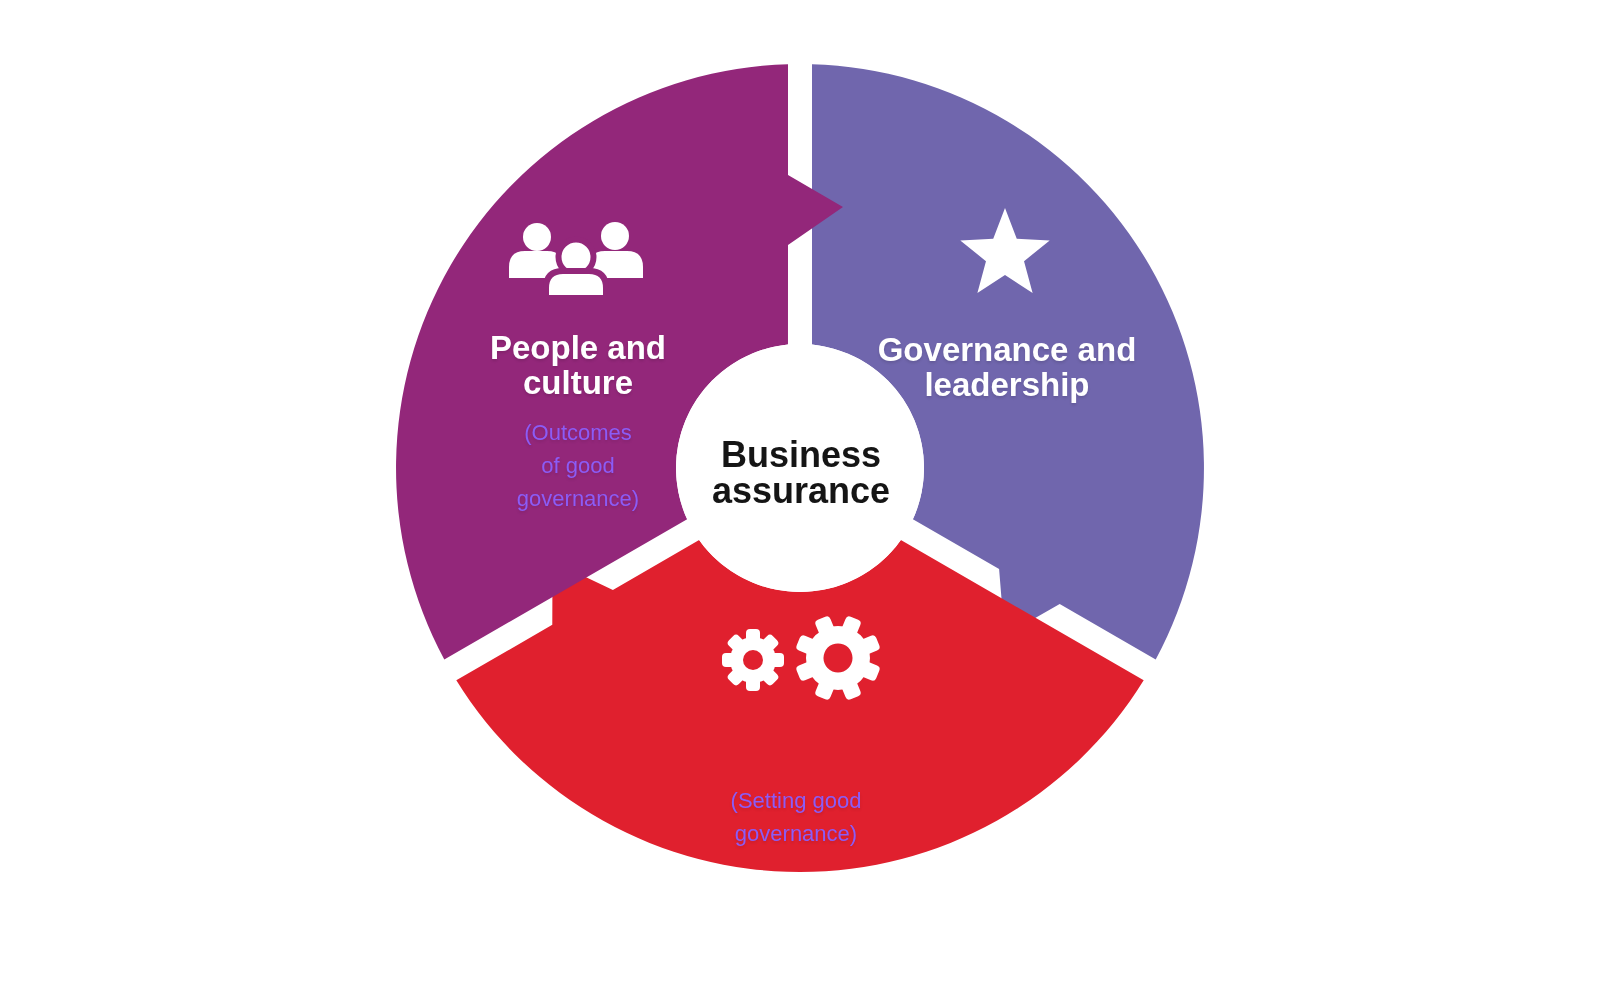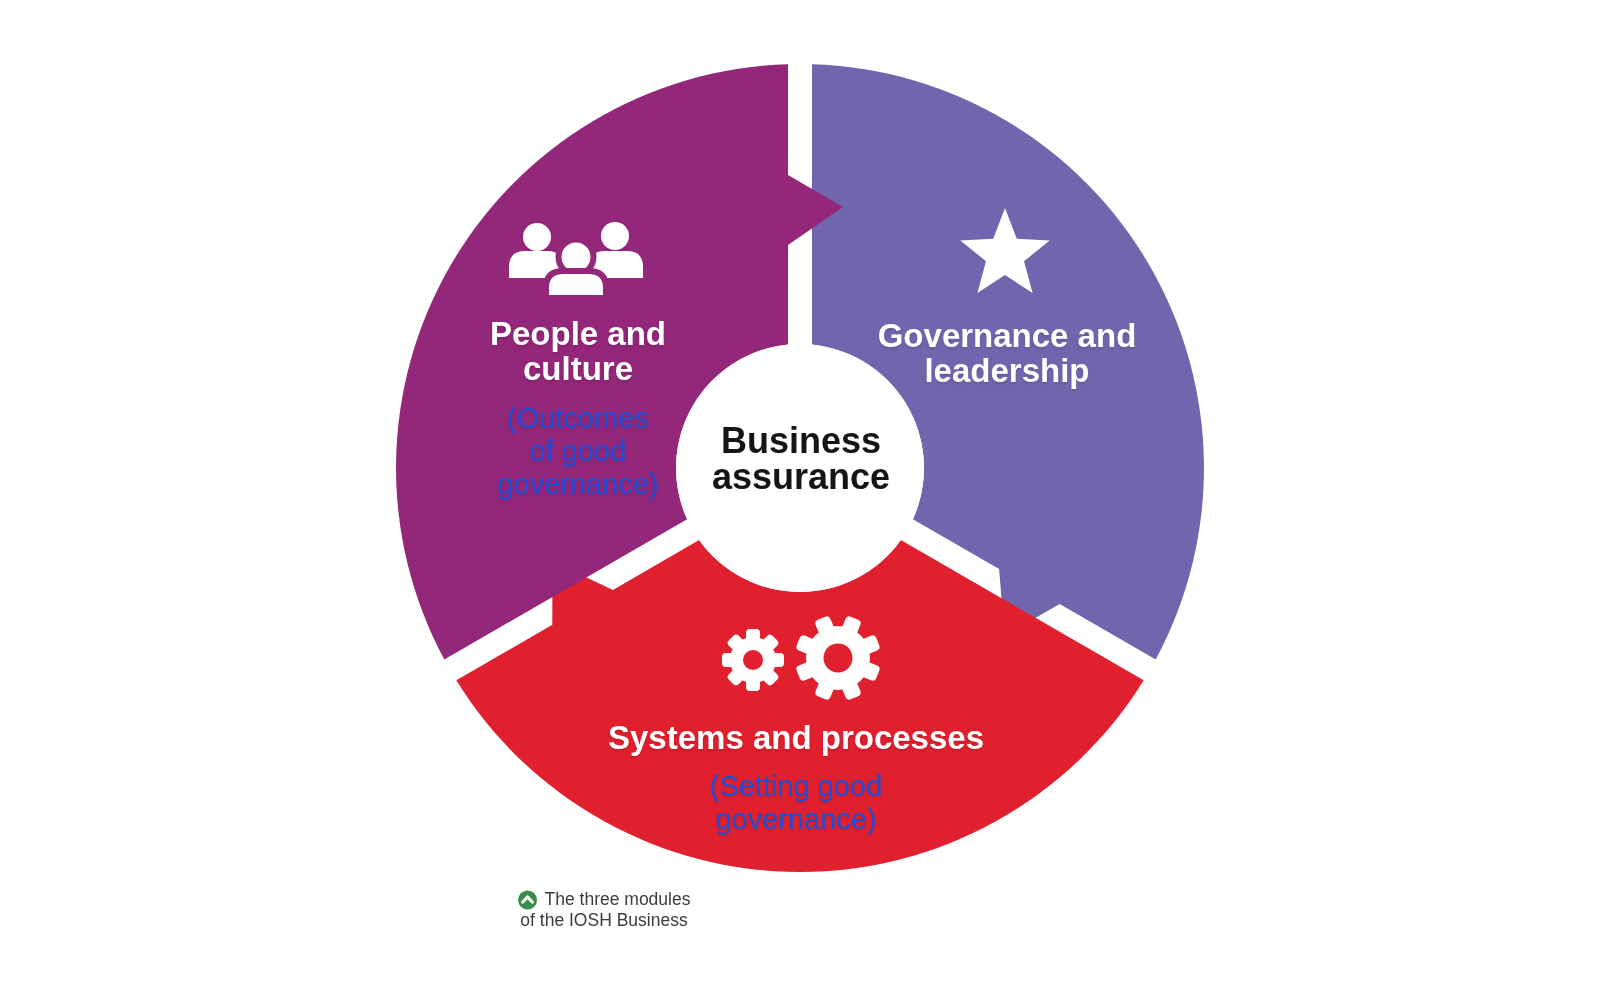--- a/index.html
+++ b/index.html
@@ -11,28 +11,29 @@
     overflow:hidden;
   }
   .stage{position:absolute;inset:0;}
   svg.diagram{position:absolute;left:0;top:0;}
   .txt{
     position:absolute;
     transform:translateX(-50%);
     text-align:center;
     white-space:pre-line;
     line-height:1.06;
+    margin-top:14px;
   }
   .seg-title{
     font-size:33px;font-weight:bold;color:#ffffff;
     line-height:35px;
     text-shadow:0 2px 3px rgba(0,0,0,0.12);
   }
   .seg-sub{
-    font-size:29px;font-weight:normal;color:#1d4ed8;
+    font-size:22px;font-weight:normal;color:#8b5cf6;
     line-height:33px;
     text-shadow:0 2px 3px rgba(0,0,0,0.10);
   }
   .center-title{
     font-size:36px;font-weight:bold;color:#151515;
     line-height:36px;
   }
   .caption{
     position:absolute;
     transform:translateX(-50%);
@@ -98,31 +99,20 @@
 
   <div class="txt seg-title" style="left:578px;top:316px;">People and
 culture</div>
   <div class="txt seg-sub" style="left:578px;top:402px;">(Outcomes
 of good
 governance)</div>
 
   <div class="txt seg-title" style="left:1007px;top:318px;">Governance and
 leadership</div>
 
-  <div class="txt seg-title" style="left:796px;top:720px;">Systems and processes</div>
   <div class="txt seg-sub" style="left:796px;top:770px;">(Setting good
 governance)</div>
 
   <div class="txt center-title" style="left:801px;top:423px;">Business
 assurance</div>
 
-  <div class="caption" style="left:604px;top:889px;">
-    <div class="cap-row">
-      <svg width="20" height="20" viewBox="0 0 20 20">
-        <circle cx="10" cy="10" r="9.5" fill="#3B8C4B"></circle>
-        <path d="M 5.2,12 L 10,7 L 14.8,12" fill="none" stroke="#ffffff" stroke-width="3.2" stroke-linecap="round" stroke-linejoin="round"></path>
-      </svg>
-      <span>The three modules</span>
-    </div>
-    <div>of the IOSH Business</div>
-  </div>
 
 </div>
 
 </body></html>

